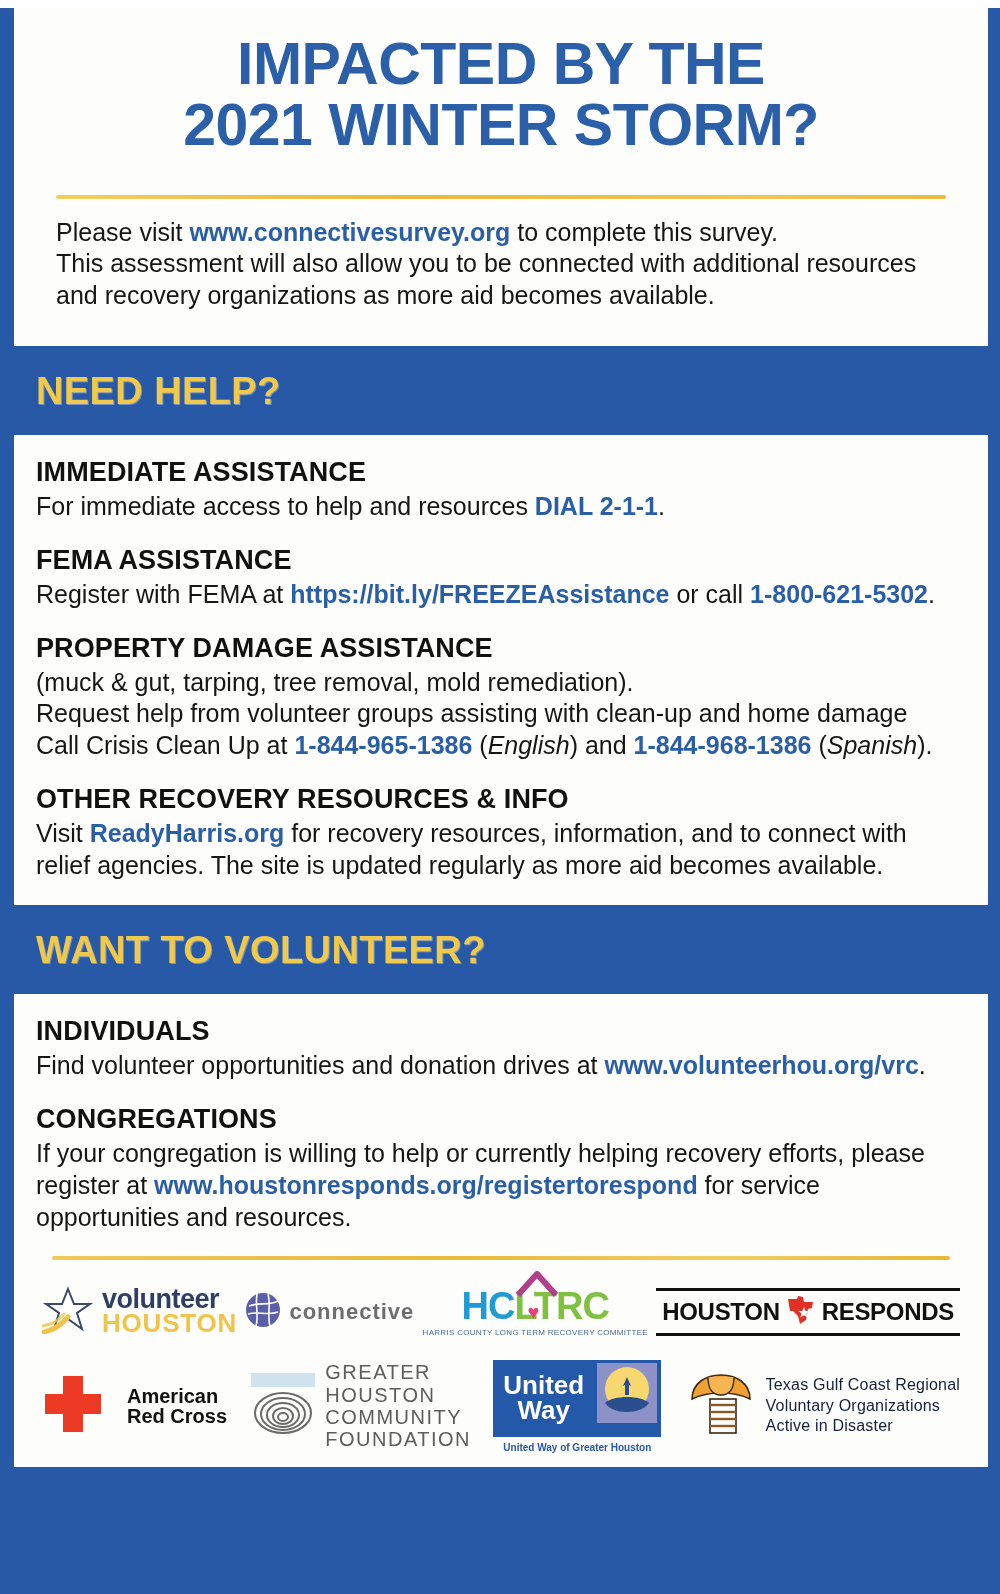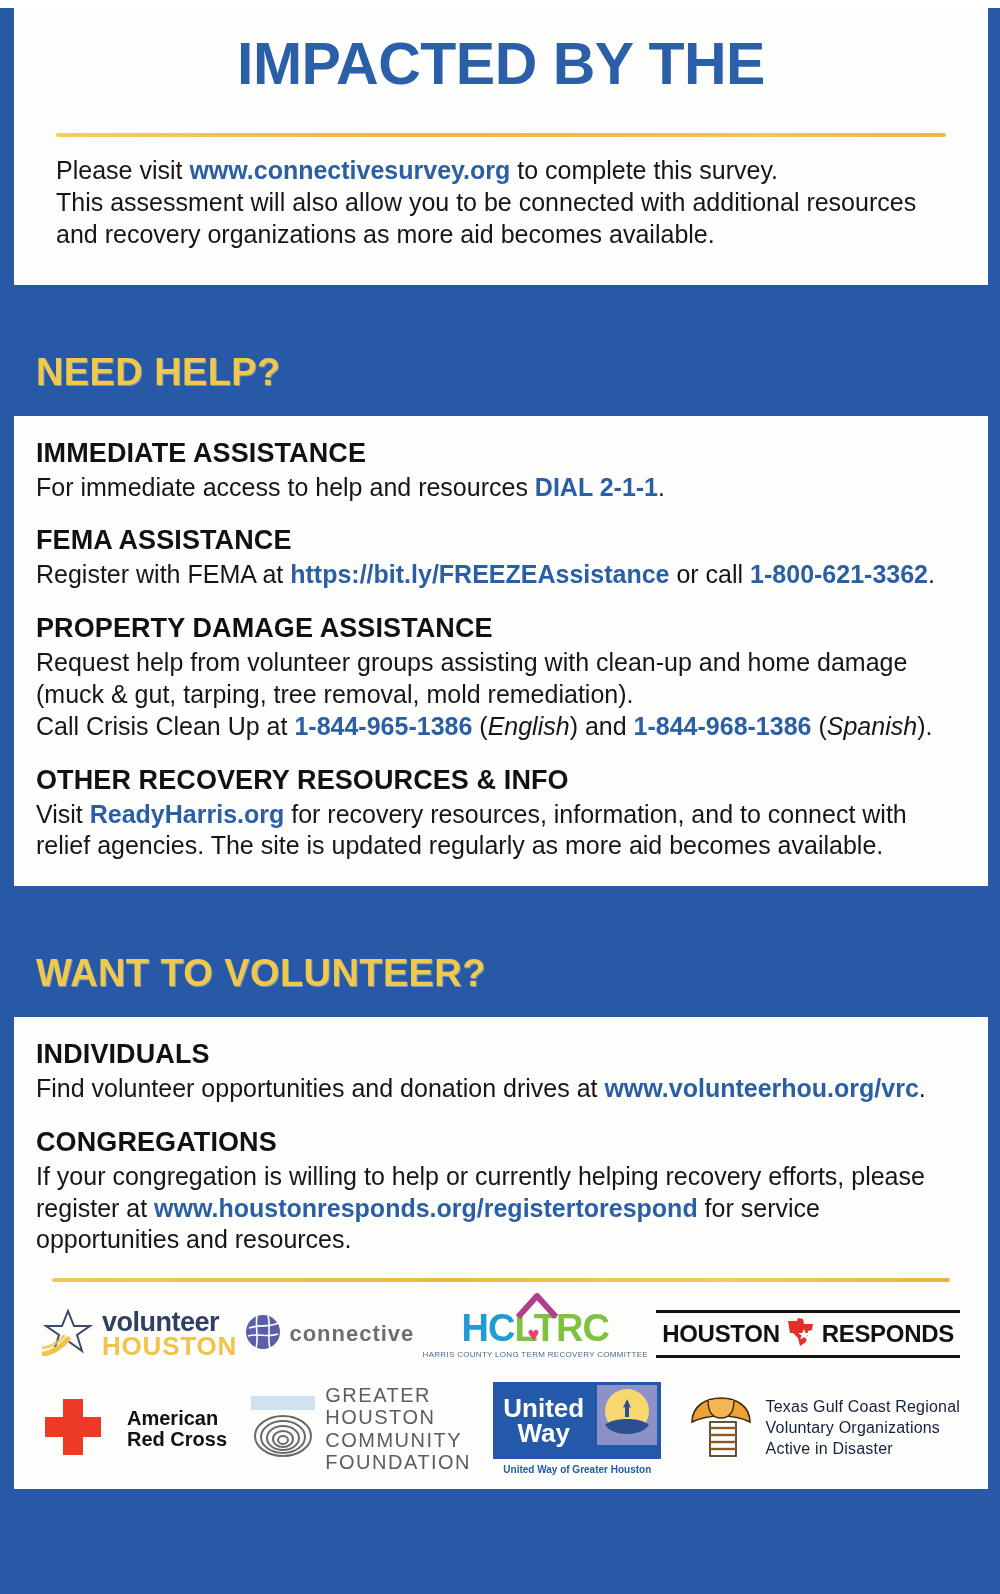--- a/index.html
+++ b/index.html
@@ -72,22 +72,21 @@
   }
   .lnk {
     color: #2A5FA6;
     font-weight: bold;
   }
   .ital { font-style: italic; }
 
   
   .banner {
     background: #2859A6;
-    padding: 40px 0 22px 0;
-    margin-top: 26px;
+    padding: 24px 0 22px 0;
   }
   .banner-title {
     color: #F0C84A;
     font-size: 38px;
     font-weight: bold;
     letter-spacing: 0.4px;
     margin: 0 0 0 36px;
     text-shadow: 1px 1px 0 rgba(255,255,255,0.35);
   }
 
@@ -164,20 +163,21 @@
   .voad-text { font-size: 16px; color: #14213b; line-height: 1.3; letter-spacing: 0.2px; }
   .voad-text span { display: block; }
 </style>
 </head>
 <body>
 
 <div class="flyer">
 
   <div class="panel header-panel">
     <div class="headline">IMPACTED BY THE</div>
+    <div class="headline">2021 WINTER STORM?</div>
     <div class="gold-rule"></div>
 
     <div class="survey-block">
       <p class="sec-body">
         <span>Please visit </span><span class="lnk">www.connectivesurvey.org</span><span> to complete this survey.</span>
       </p>
       <p class="sec-body">This assessment will also allow you to be connected with additional resources</p>
       <p class="sec-body">and recovery organizations as more aid becomes available.</p>
     </div>
   </div>
@@ -191,28 +191,28 @@
     <div class="block">
       <h2 class="sec-head">IMMEDIATE ASSISTANCE</h2>
       <p class="sec-body">
         <span>For immediate access to help and resources </span><span class="lnk">DIAL 2-1-1</span><span>.</span>
       </p>
     </div>
 
     <div class="block">
       <h2 class="sec-head">FEMA ASSISTANCE</h2>
       <p class="sec-body">
-        <span>Register with FEMA at </span><span class="lnk">https://bit.ly/FREEZEAssistance</span><span> or call </span><span class="lnk">1-800-621-3362</span><span>.</span>
+        <span>Register with FEMA at </span><span class="lnk">https://bit.ly/FREEZEAssistance</span><span> or call </span><span class="lnk">1-800-621-5302</span><span>.</span>
       </p>
     </div>
 
     <div class="block">
       <h2 class="sec-head">PROPERTY DAMAGE ASSISTANCE</h2>
+      <p class="sec-body">(muck &amp; gut, tarping, tree removal, mold remediation).</p>
       <p class="sec-body">Request help from volunteer groups assisting with clean-up and home damage</p>
-      <p class="sec-body">(muck &amp; gut, tarping, tree removal, mold remediation).</p>
       <p class="sec-body">
         <span>Call Crisis Clean Up at </span><span class="lnk">1-844-965-1386</span><span> (</span><span class="ital">English</span><span>) and </span><span class="lnk">1-844-968-1386</span><span> (</span><span class="ital">Spanish</span><span>).</span>
       </p>
     </div>
 
     <div class="block">
       <h2 class="sec-head">OTHER RECOVERY RESOURCES &amp; INFO</h2>
       <p class="sec-body">
         <span>Visit </span><span class="lnk">ReadyHarris.org</span><span> for recovery resources, information, and to connect with</span>
       </p>

